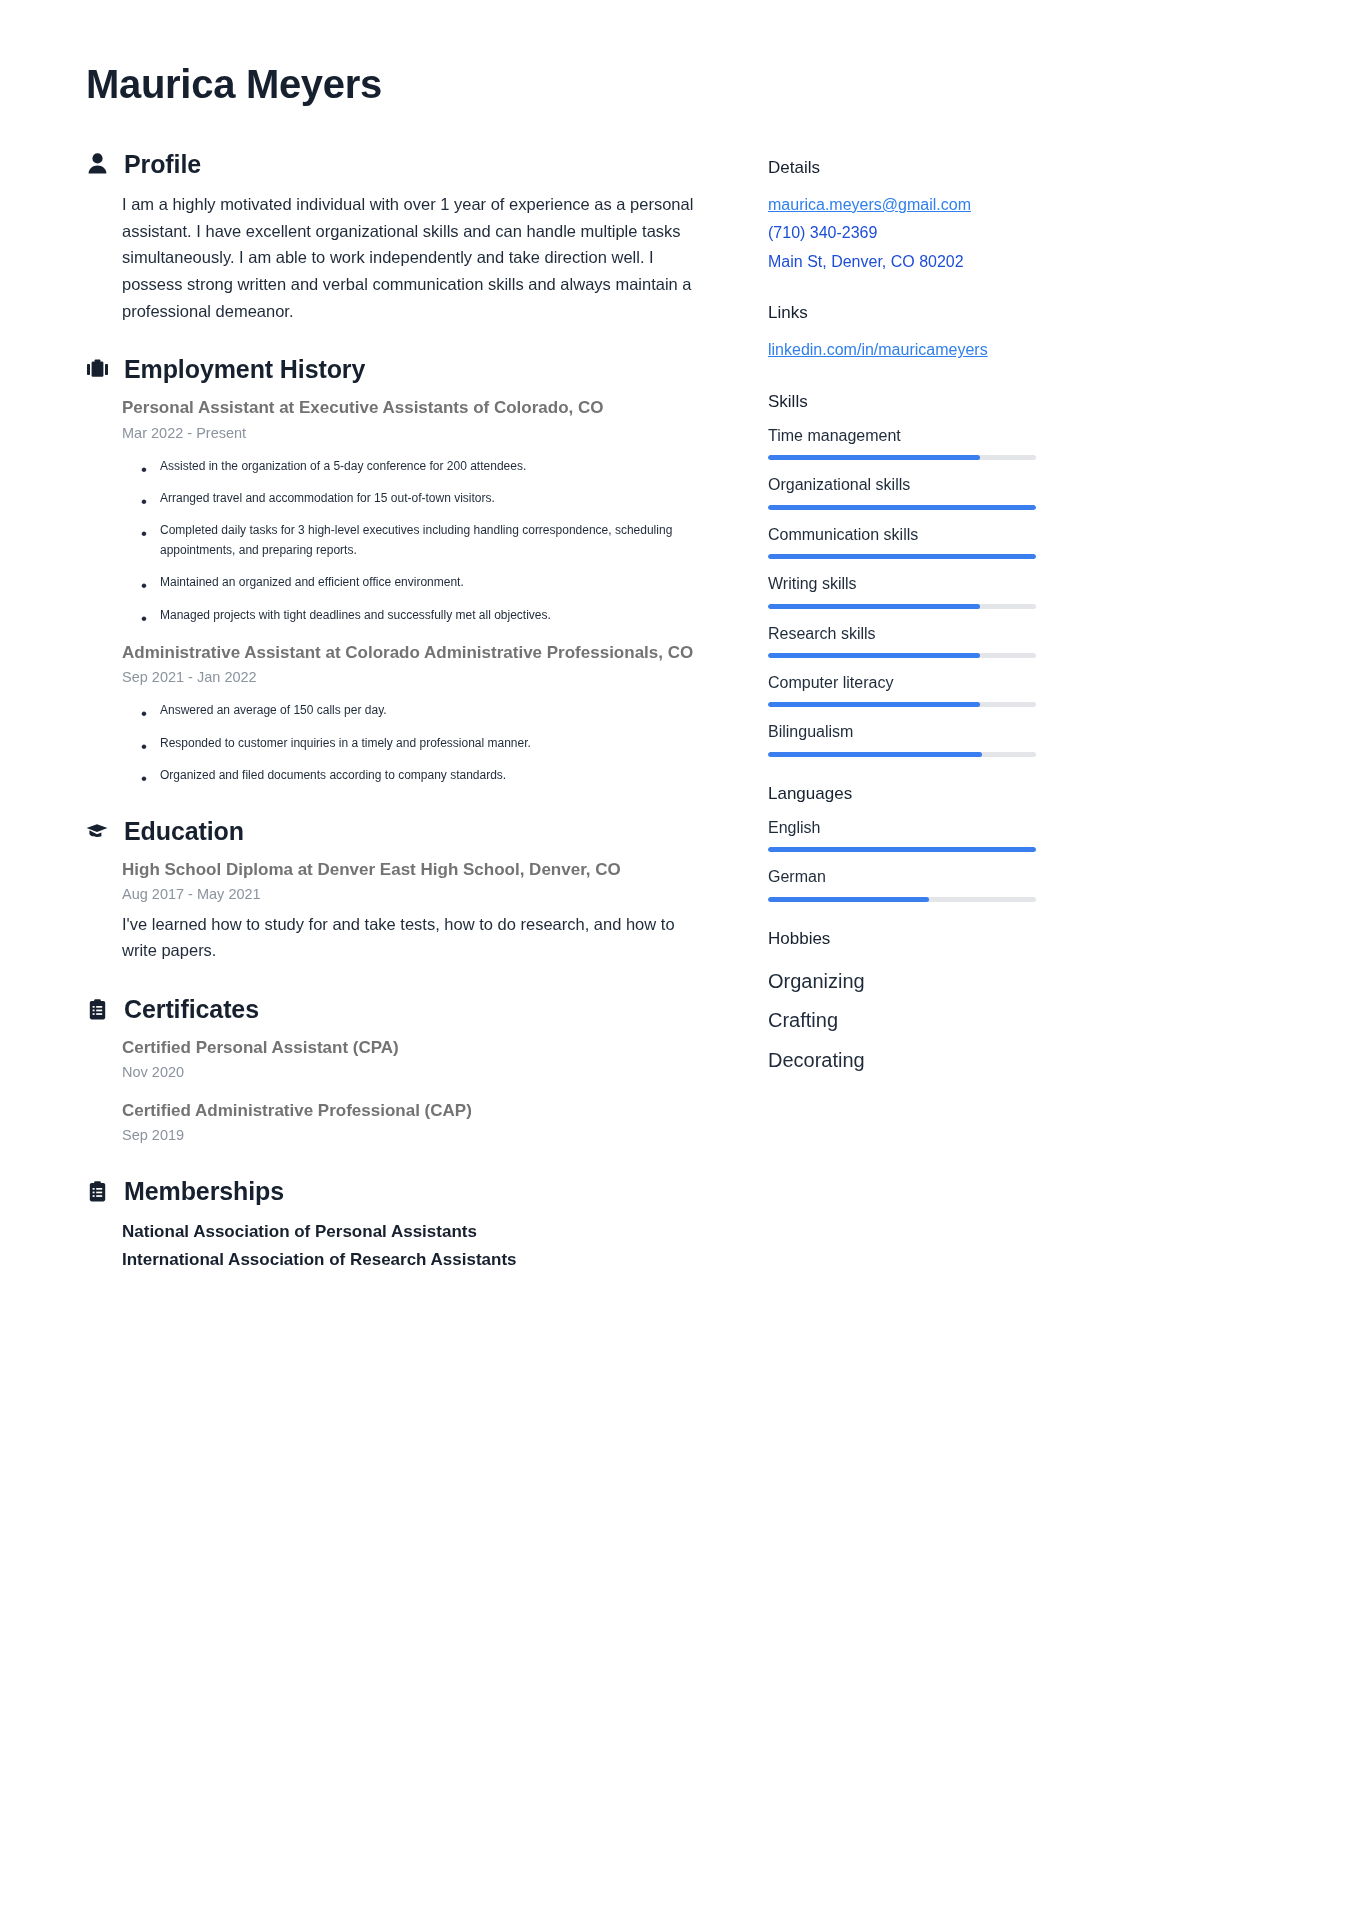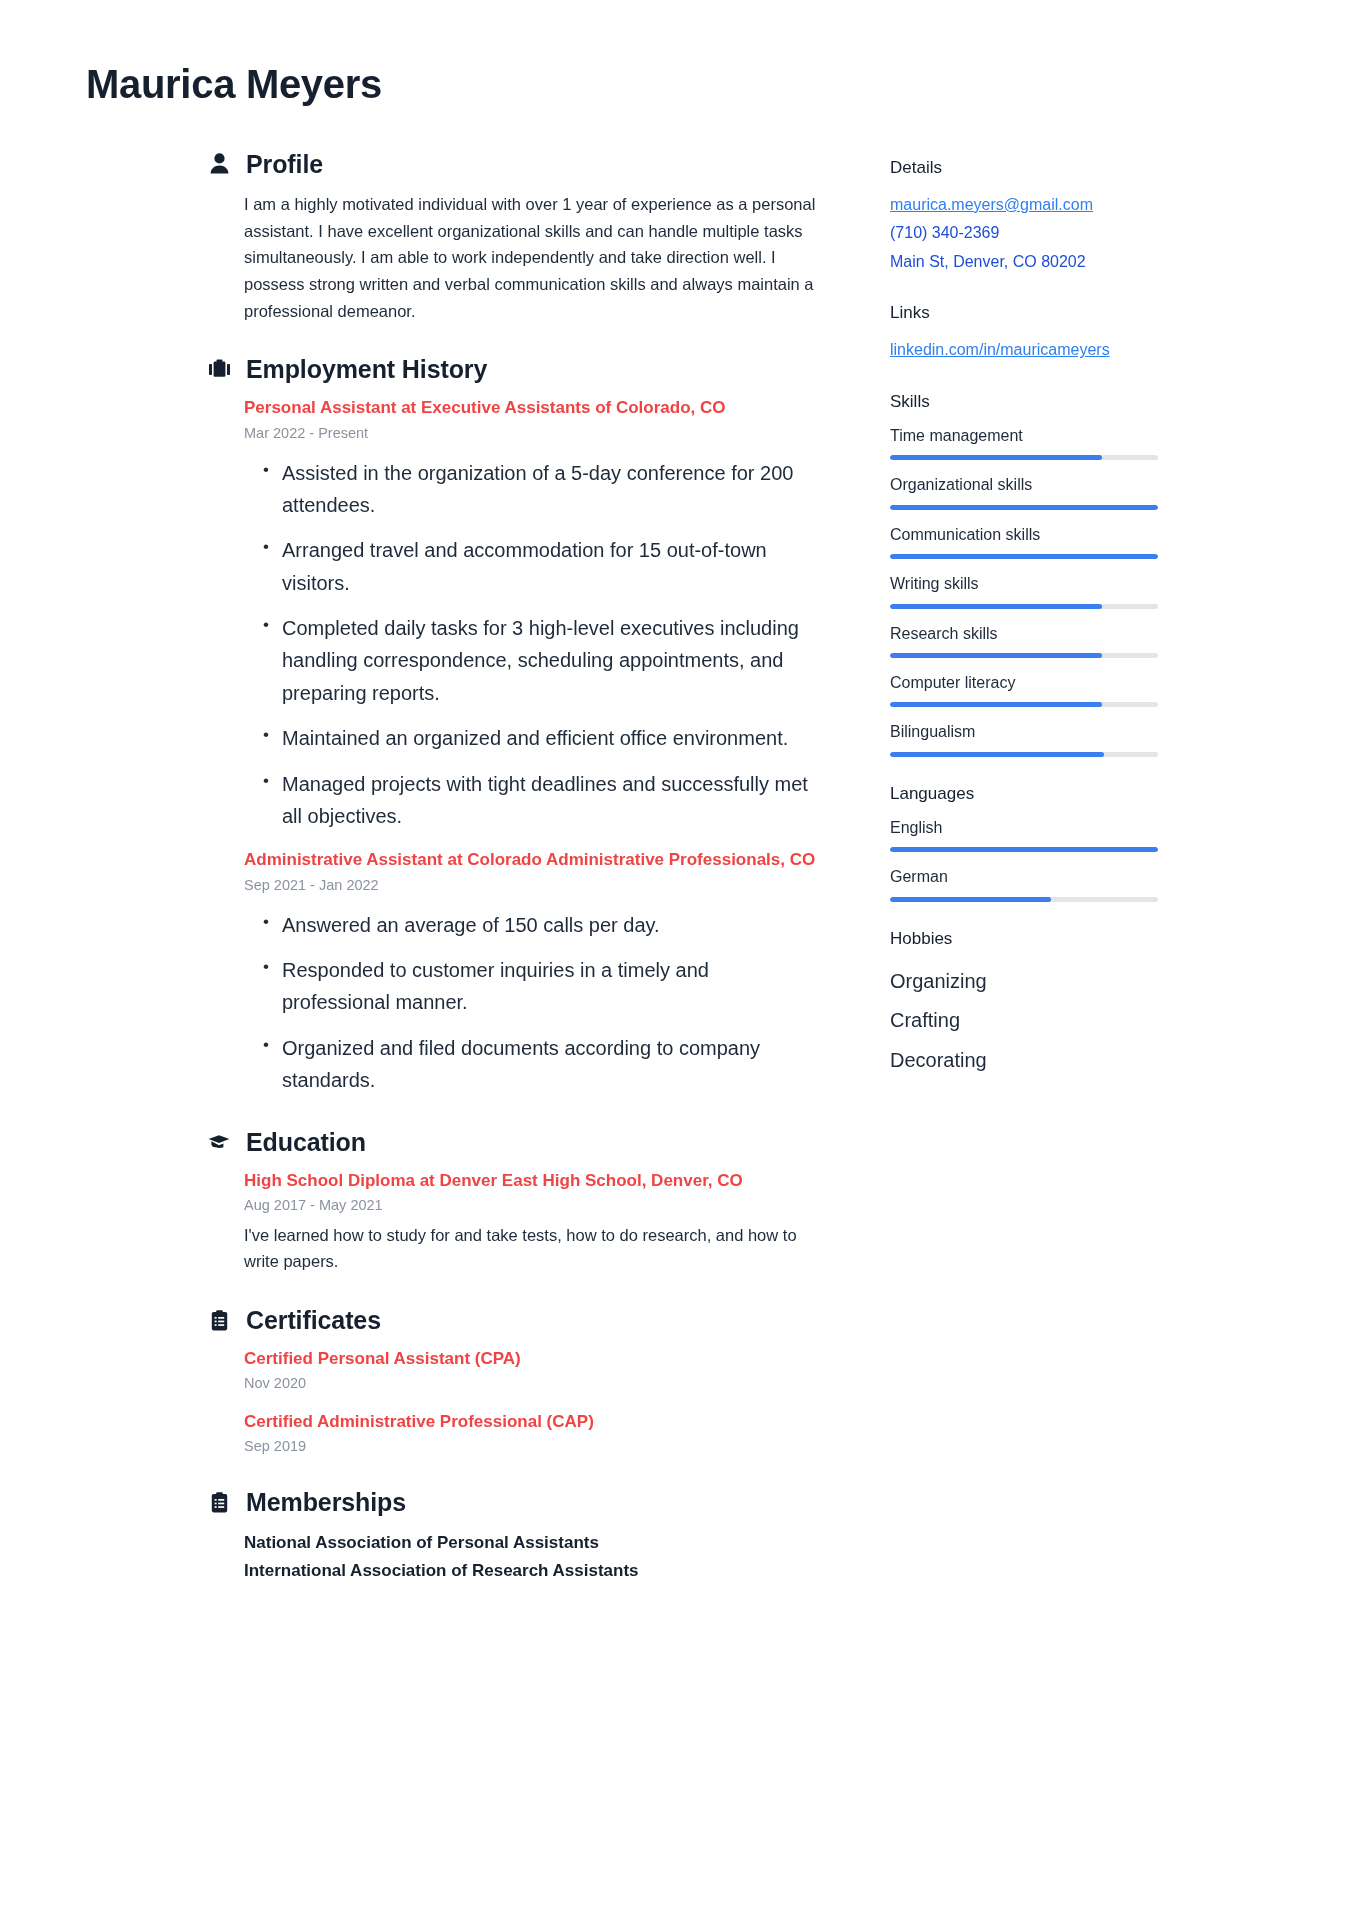--- a/index.html
+++ b/index.html
@@ -37,21 +37,20 @@
     color: #3d4b5c;
     line-height: 1.3;
     margin: 0;
   }
 
   
   .columns {
     display: flex;
     align-items: flex-start;
     gap: 70px;
-    justify-content: center;
   }
   .col-main { width: 612px; flex: 0 0 612px; }
   .col-side { width: 268px; flex: 0 0 268px; padding-top: 8px; }
 
   
   .section { margin-bottom: 30px; }
   .section-head {
     display: flex;
     align-items: center;
     gap: 16px;
@@ -79,21 +78,21 @@
     font-size: 16.5px;
     line-height: 1.62;
     color: #1f2b3a;
     margin: 0;
   }
   .entry { margin-bottom: 16px; }
   .entry:last-child { margin-bottom: 0; }
   .entry-title {
     font-size: 17px;
     font-weight: 700;
-    color: #ef4444;
+    color: #737373;
     line-height: 1.42;
     margin: 0 0 2px 0;
   }
   .entry-date {
     font-size: 14.5px;
     color: #8b939e;
     line-height: 1.45;
     margin: 0 0 6px 0;
   }
   .entry-desc {
@@ -102,21 +101,21 @@
     color: #1f2b3a;
     margin: 4px 0 0 0;
   }
   ul.bullets {
     margin: 0;
     padding-left: 36px;
     list-style: none;
   }
   ul.bullets li {
     position: relative;
-    font-size: 20px;
+    font-size: 12px;
     line-height: 1.62;
     color: #1f2b3a;
     margin: 13px 0 1px 0;
     padding-left: 2px;
   }
   ul.bullets li::before {
     content: "•";
     position: absolute;
     left: -17px;
     top: -1px;

